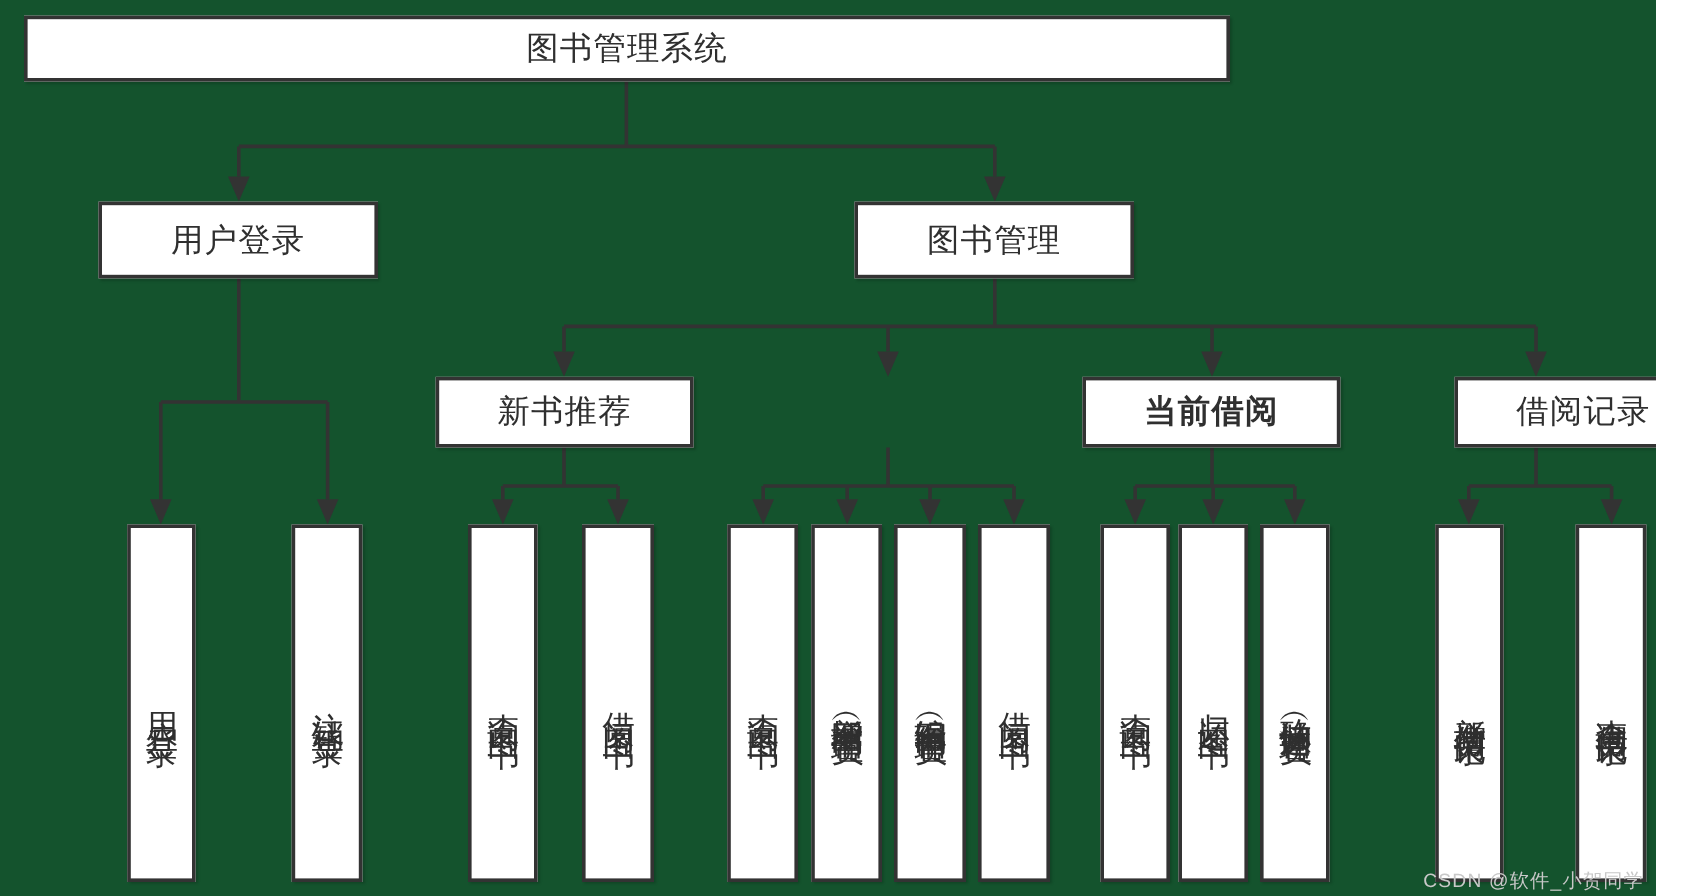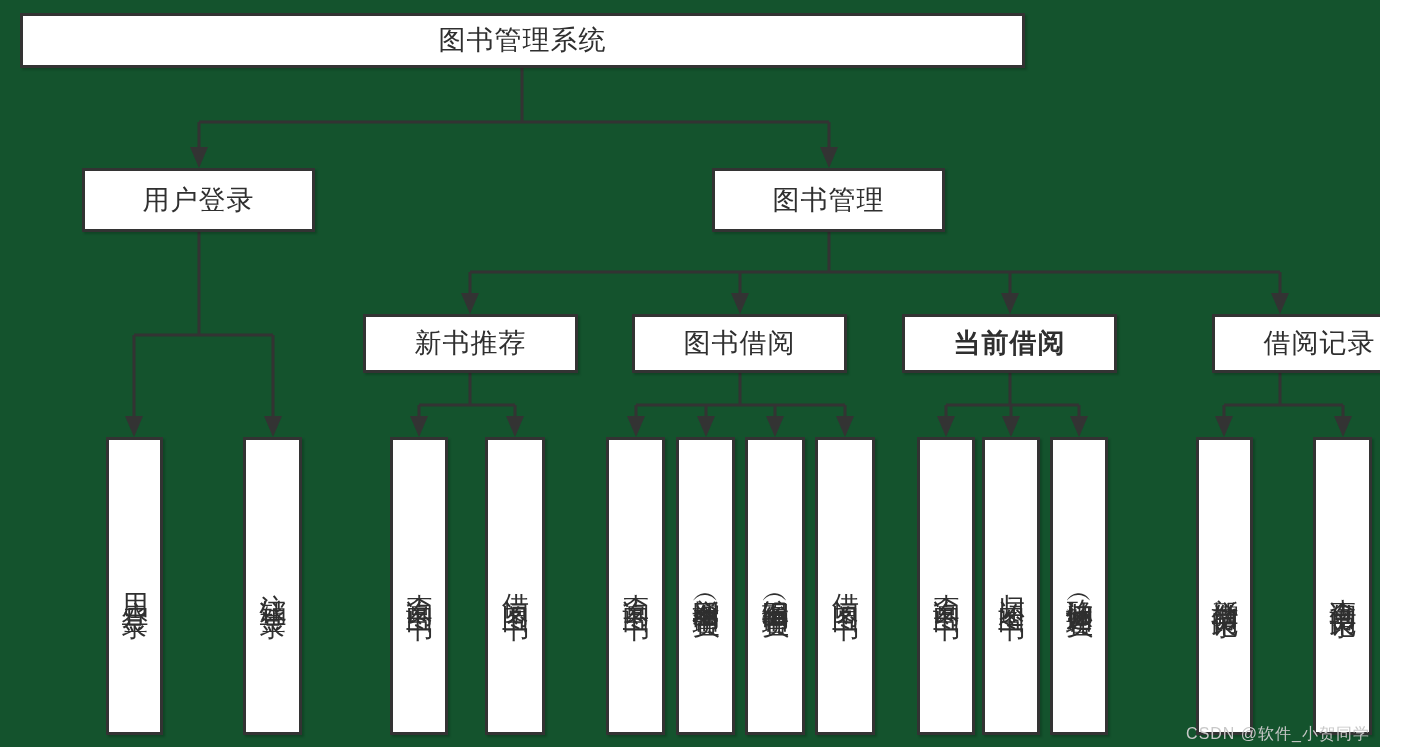--- a/index.html
+++ b/index.html
@@ -108,23 +108,20 @@
   <div class="box" style="left:82px; top:168px; width:233px; height:64px;">
     <span class="hlabel">用户登录</span>
   </div>
   <div class="box" style="left:363px; top:314px; width:215px; height:59px;">
     <span class="hlabel">新书推荐</span>
   </div>
 
   <div class="box" style="left:712px; top:168px; width:233px; height:64px;">
     <span class="hlabel">图书管理</span>
   </div>
-  <div class="box" style="left:632px; top:314px; width:215px; height:59px;">
-    <span class="hlabel">图书借阅</span>
-  </div>
   <div class="box" style="left:902px; top:314px; width:215px; height:59px;font-weight:bold;">
     <span class="hlabel">当前借阅</span>
   </div>
   <div class="box" style="left:1212px; top:314px; width:215px; height:59px;">
     <span class="hlabel">借阅记录</span>
   </div>
 
   <div class="box" style="left:106px; top:437px; width:57px; height:298px;">
     <span class="vlabel ls4">用户登录</span>
   </div>

